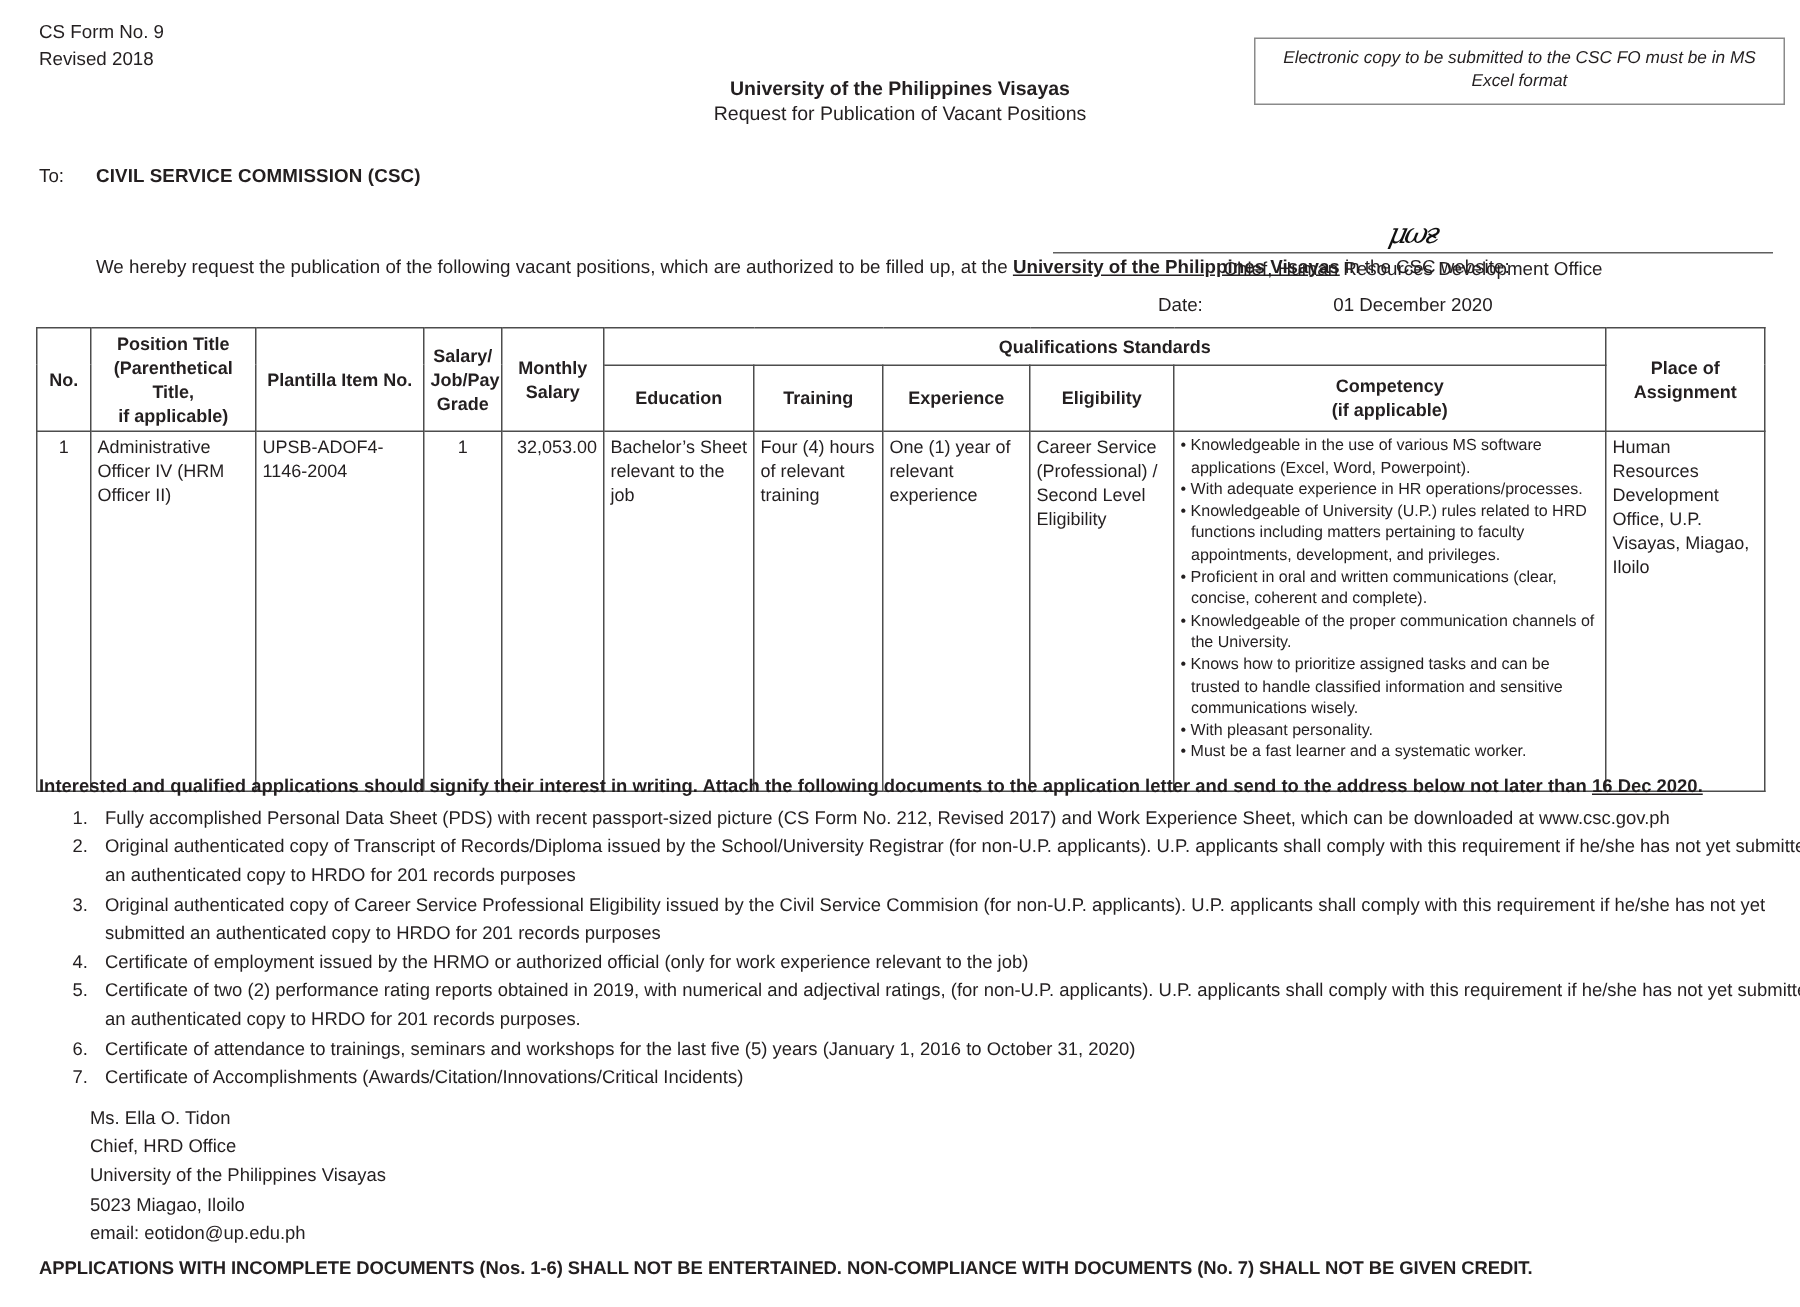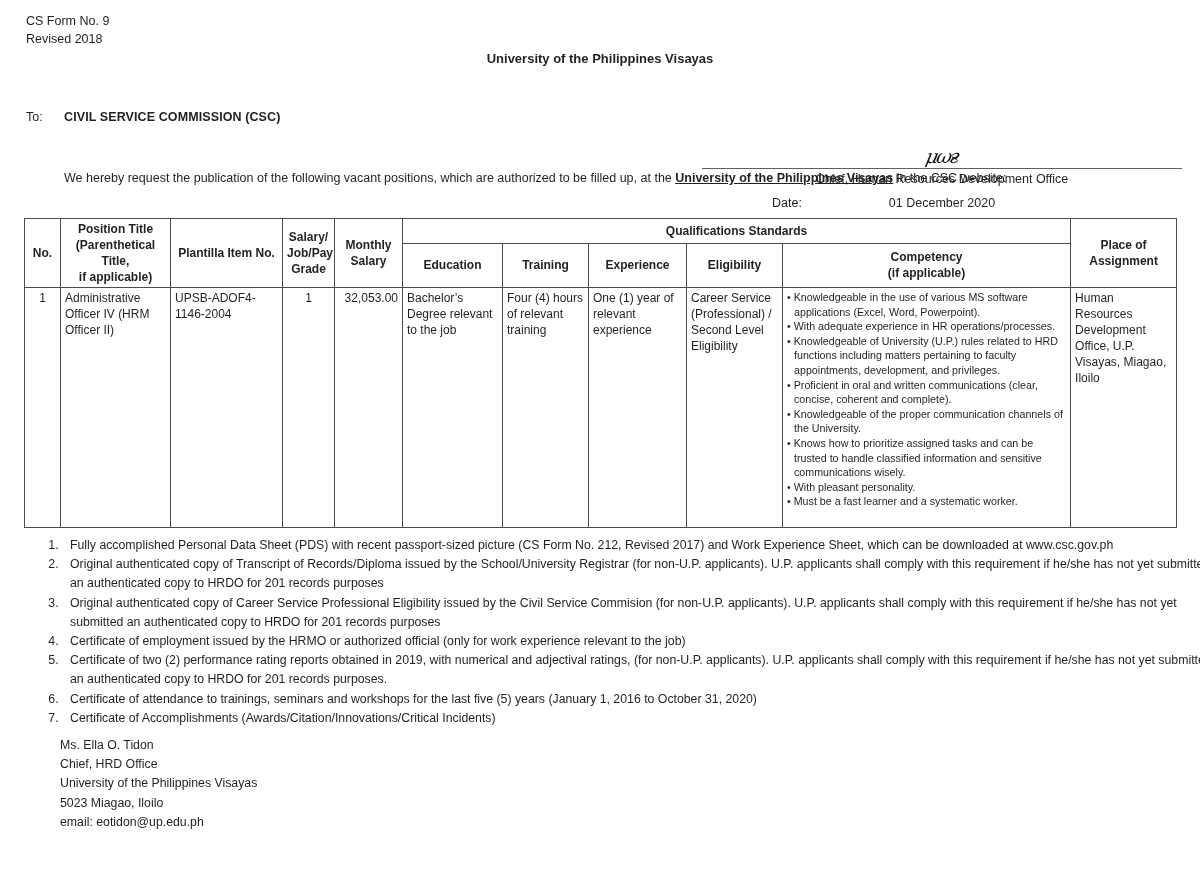--- a/index.html
+++ b/index.html
@@ -224,23 +224,25 @@
 </head>
 <body>
 
 <div class="page">
 
   <div class="form-id">
     <div>CS Form No. 9</div>
     <div>Revised 2018</div>
   </div>
 
+  <div class="excel-note">Electronic copy to be submitted to the CSC FO must be in MS Excel format</div>
 
   <div class="org-block">
     <div class="b">University of the Philippines Visayas</div>
+    <div>Request for Publication of Vacant Positions</div>
   </div>
 
   <div class="to-row">
     <span class="to-label">To:</span><span class="to-value">CIVIL SERVICE COMMISSION (CSC)</span>
   </div>
 
   <div class="intro">
     <span>We hereby request the publication of the following vacant positions, which are authorized to be filled up, at the </span><span class="u-bold">University of the Philippines Visayas</span><span> in the CSC website:</span>
   </div>
 
@@ -303,54 +305,58 @@
         </th>
       </tr>
     </thead>
     <tbody>
       <tr style="height:240px">
         <td class="num">1</td>
         <td>Administrative Officer IV (HRM Officer II)</td>
         <td>UPSB-ADOF4-1146-2004</td>
         <td class="grade">1</td>
         <td class="salary">32,053.00</td>
-        <td>Bachelor’s Degree relevant to the job</td>
+        <td>Bachelor’s Sheet relevant to the job</td>
         <td>Four (4) hours of relevant training</td>
         <td>One (1) year of relevant experience</td>
         <td>Career Service (Professional) / Second Level Eligibility</td>
         <td>
           <ul class="comp-list">
               <li>Knowledgeable in the use of various MS software applications (Excel, Word, Powerpoint).</li>
               <li>With adequate experience in HR operations/processes.</li>
               <li>Knowledgeable of University (U.P.) rules related to HRD functions including matters pertaining to faculty appointments, development, and privileges.</li>
               <li>Proficient in oral and written communications (clear, concise, coherent and complete).</li>
               <li>Knowledgeable of the proper communication channels of the University.</li>
               <li>Knows how to prioritize assigned tasks and can be trusted to handle classified information and sensitive communications wisely.</li>
               <li>With pleasant personality.</li>
               <li>Must be a fast learner and a systematic worker.</li>
             </ul>
         </td>
         <td>Human Resources Development Office, U.P. Visayas, Miagao, Iloilo</td>
       </tr>
     </tbody>
   </table>
 
+  <div class="notice">
+    <span>Interested and qualified applications should signify their interest in writing. Attach the following documents to the application letter and send to the address below not later than </span><span class="udate">16 Dec 2020.</span>
+  </div>
 
   <ol class="docs">
       <li>Fully accomplished Personal Data Sheet (PDS) with recent passport-sized picture (CS Form No. 212, Revised 2017) and Work Experience Sheet, which can be downloaded at www.csc.gov.ph</li>
       <li>Original authenticated copy of Transcript of Records/Diploma issued by the School/University Registrar (for non-U.P. applicants).  U.P. applicants shall comply with this requirement if he/she has not yet submitted an authenticated copy to HRDO for 201 records purposes</li>
       <li>Original authenticated copy of Career Service Professional Eligibility issued by the Civil Service Commision (for non-U.P. applicants).  U.P. applicants shall comply with this requirement if he/she has not yet submitted an authenticated copy to HRDO for 201 records purposes</li>
       <li>Certificate of employment issued by the HRMO or authorized official (only for work experience relevant to the job)</li>
       <li>Certificate of two (2) performance rating reports obtained in 2019, with numerical and adjectival ratings, (for non-U.P. applicants).  U.P. applicants shall comply with this requirement if he/she has not yet submitted an authenticated copy to HRDO for 201 records purposes.</li>
       <li>Certificate of attendance to trainings, seminars and workshops for the last five (5) years (January 1, 2016 to October 31, 2020)</li>
       <li>Certificate of Accomplishments (Awards/Citation/Innovations/Critical Incidents)</li>
     </ol>
 
   <div class="addr">
       <div>Ms. Ella O. Tidon</div>
       <div>Chief, HRD Office</div>
       <div>University of the Philippines Visayas</div>
       <div>5023 Miagao, Iloilo</div>
       <div>email:  eotidon@up.edu.ph</div>
     </div>
 
+  <div class="footer-note">APPLICATIONS WITH INCOMPLETE DOCUMENTS (Nos. 1-6) SHALL NOT BE ENTERTAINED. NON-COMPLIANCE WITH DOCUMENTS (No. 7) SHALL NOT BE GIVEN CREDIT.</div>
 
 </div>
 
 </body></html>

